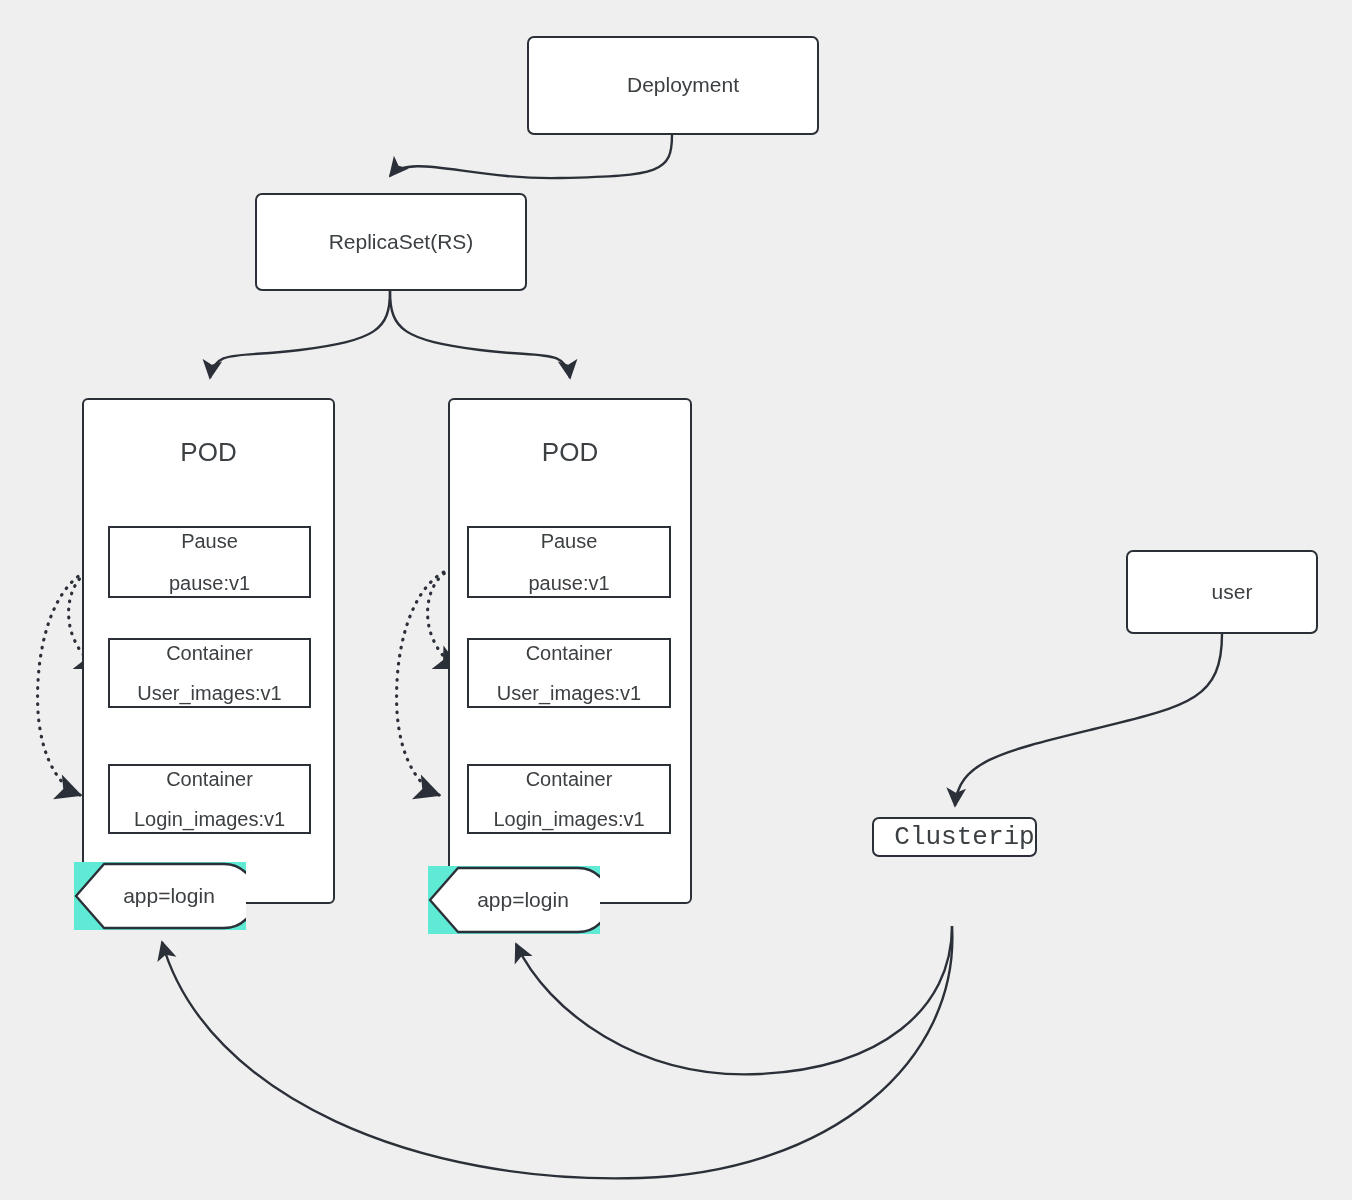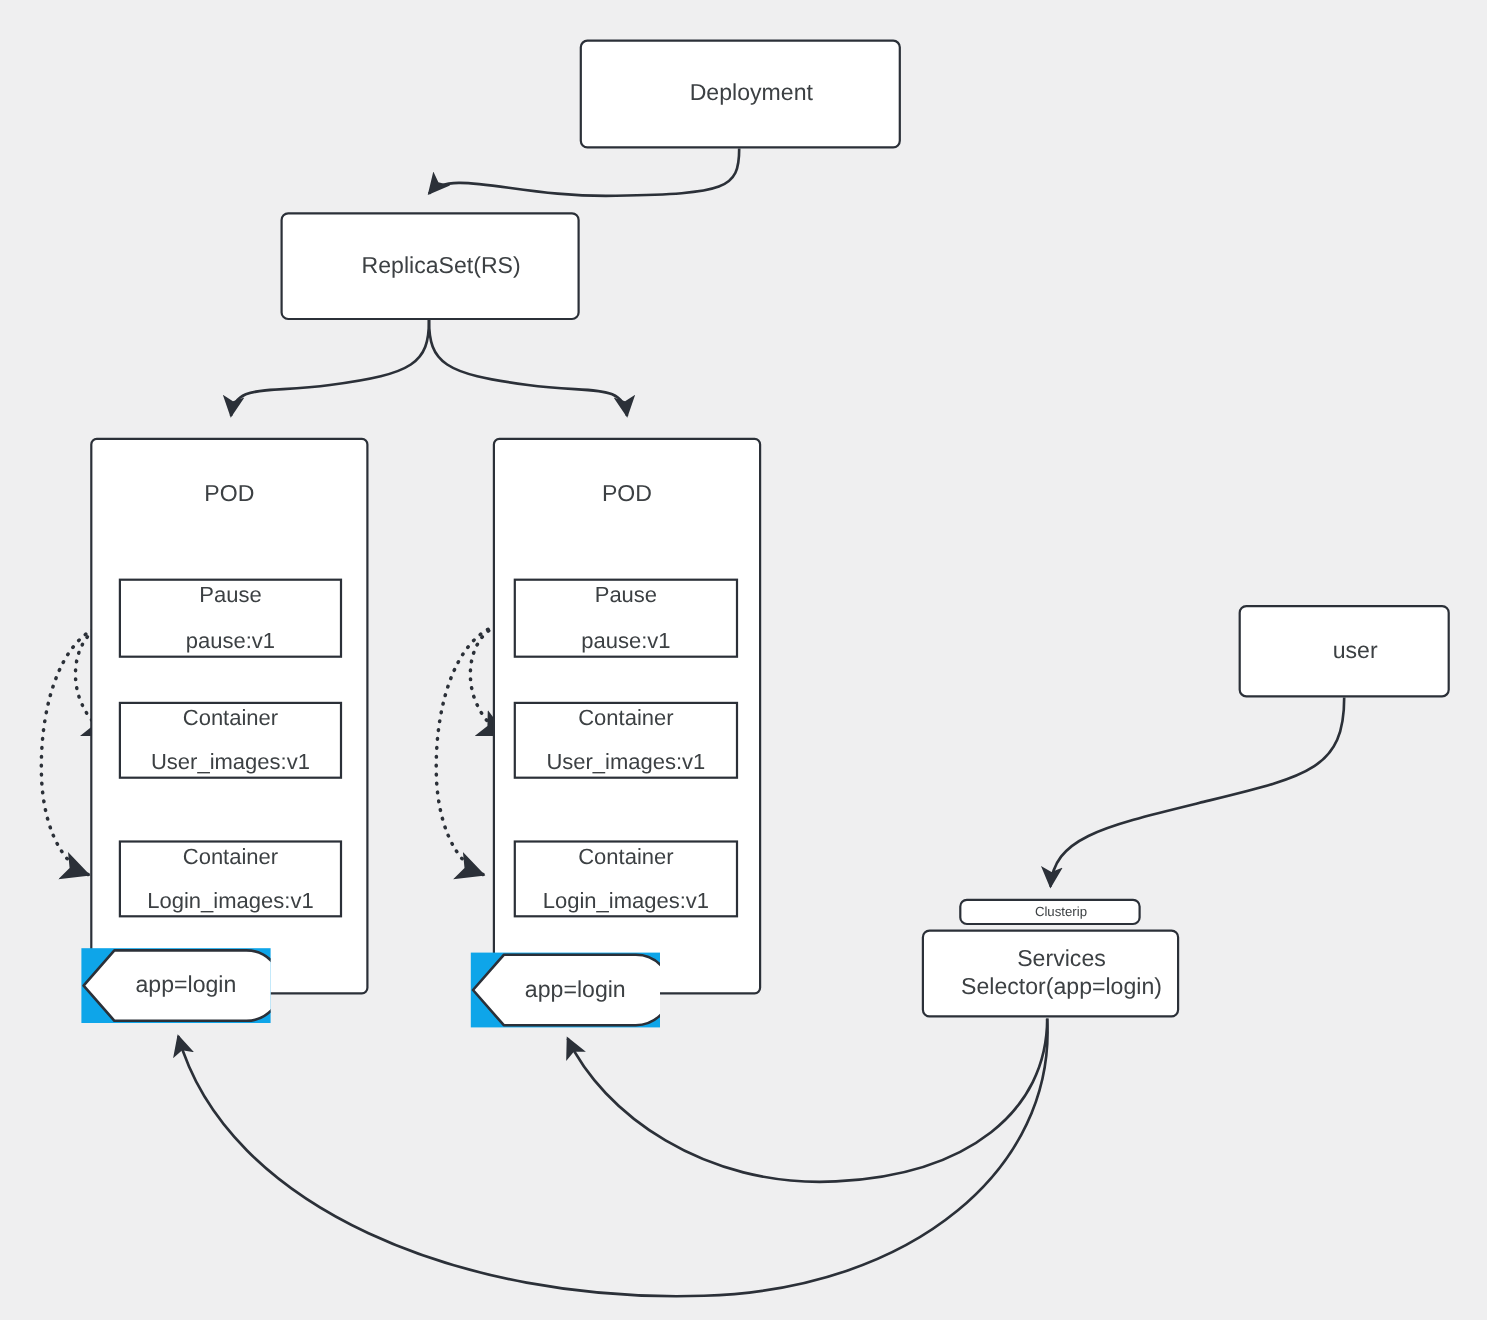--- a/index.html
+++ b/index.html
@@ -37,39 +37,39 @@
     text-align: center;
     z-index: 2;
   }
   .rounded { border-radius: 7px; padding-left: 20px; }
   .sharp   { border-radius: 0; }
   .pod {
     justify-content: flex-start;
     padding-top: 36px;
     border-radius: 6px;
   }
-  .pod-title { font-size: 21px; color: #3c4043; }
+  .pod-title { font-size: 26px; color: #3c4043; }
   .inner-box {
     position: absolute;
     background: #ffffff;
     border: 2.2px solid #2b3038;
     box-sizing: border-box;
     display: flex;
     flex-direction: column;
     align-items: center;
     justify-content: space-between;
     color: #3c4043;
     font-size: 20px;
     line-height: 1.3;
     text-align: center;
     z-index: 3;
   }
   .tag {
     position: absolute;
-    background: #0ea5e9;
+    background: #5eead4;
     color: #3c4043;
     font-size: 21px;
     display: flex;
     align-items: center;
     justify-content: center;
     z-index: 5;
   }
   .tag-svg { position: absolute; left: 0; top: 0; }
   .tag-label { position: relative; z-index: 2; padding-left: 18px; }
   .svc-stack { position: absolute; z-index: 4; }
@@ -158,22 +158,18 @@
     <svg class="tag-svg" width="172" height="68" viewBox="0 0 172 68" xmlns="http://www.w3.org/2000/svg">
       <path d="M 30 2 L 150 2 A 32 32 0 0 1 150 66 L 30 66 L 2 34 Z" fill="#ffffff" stroke="#2b3038" stroke-width="2.4" stroke-linejoin="round"></path>
     </svg>
     <span class="tag-label">app=login</span>
   </div>
 
   <div class="node rounded" style="left:1126px; top:550px; width:192px; height:84px;">
     <span>user</span>
   </div>
 
-  <div class="node rounded svc-stack" style="left:838px; top:845px; width:234px; height:80px; z-index:4;">
-    <span>Services</span>
-    <span>Selector(app=login)</span>
-  </div>
 
-  <div class="node rounded" style="left:872px; top:817px; width:165px; height:24px; font-size:12px; z-index:6;">
+  <div class="node rounded" style="left:872px; top:817px; width:165px; height:40px; font-size:26px; z-index:6;font-family:Liberation Mono, monospace;">
     <span>Clusterip</span>
   </div>
 
 </div>
 
 </body></html>

